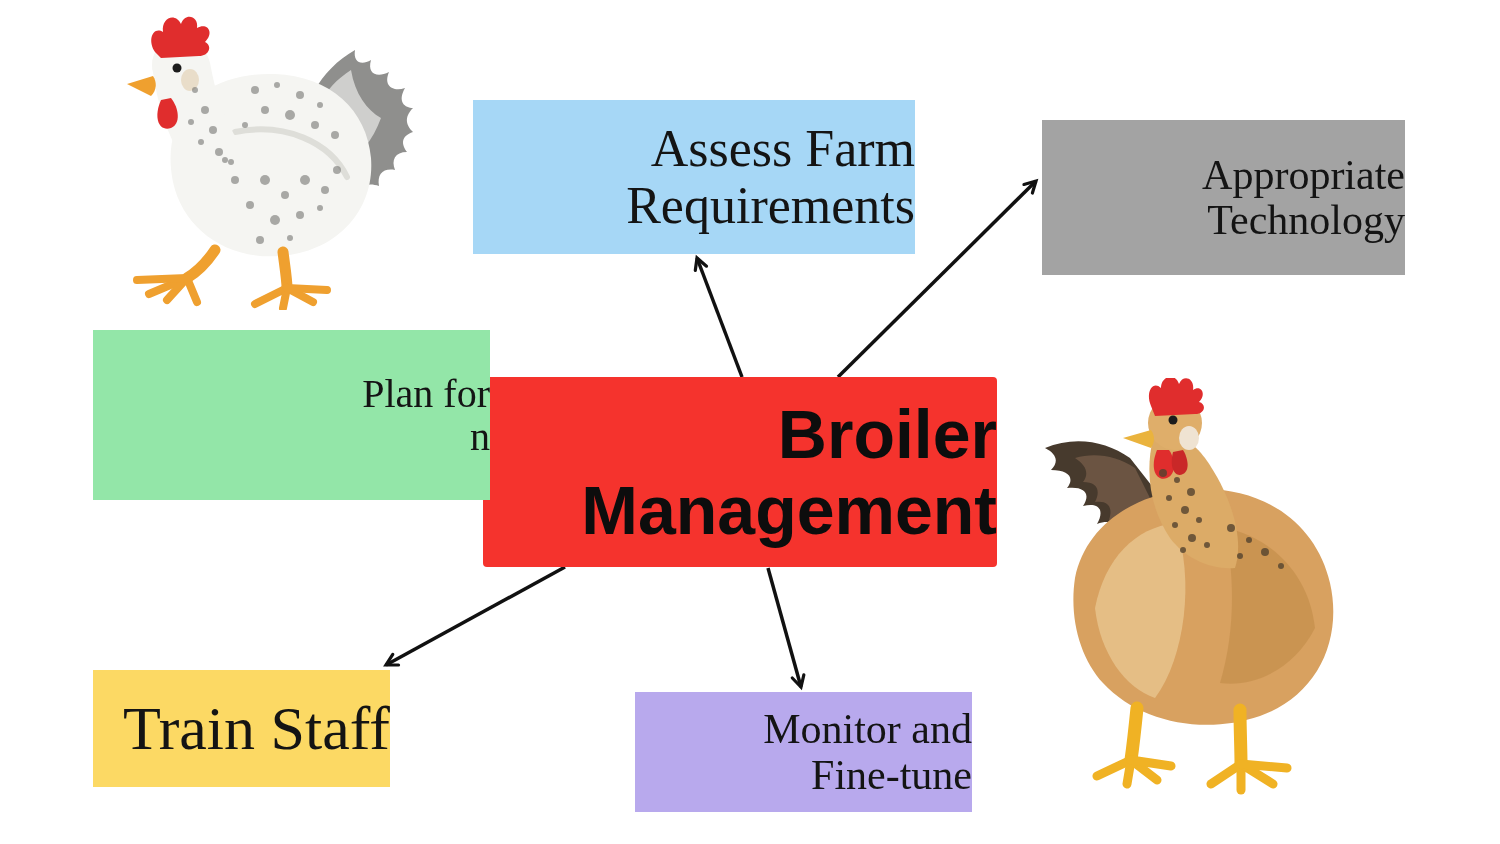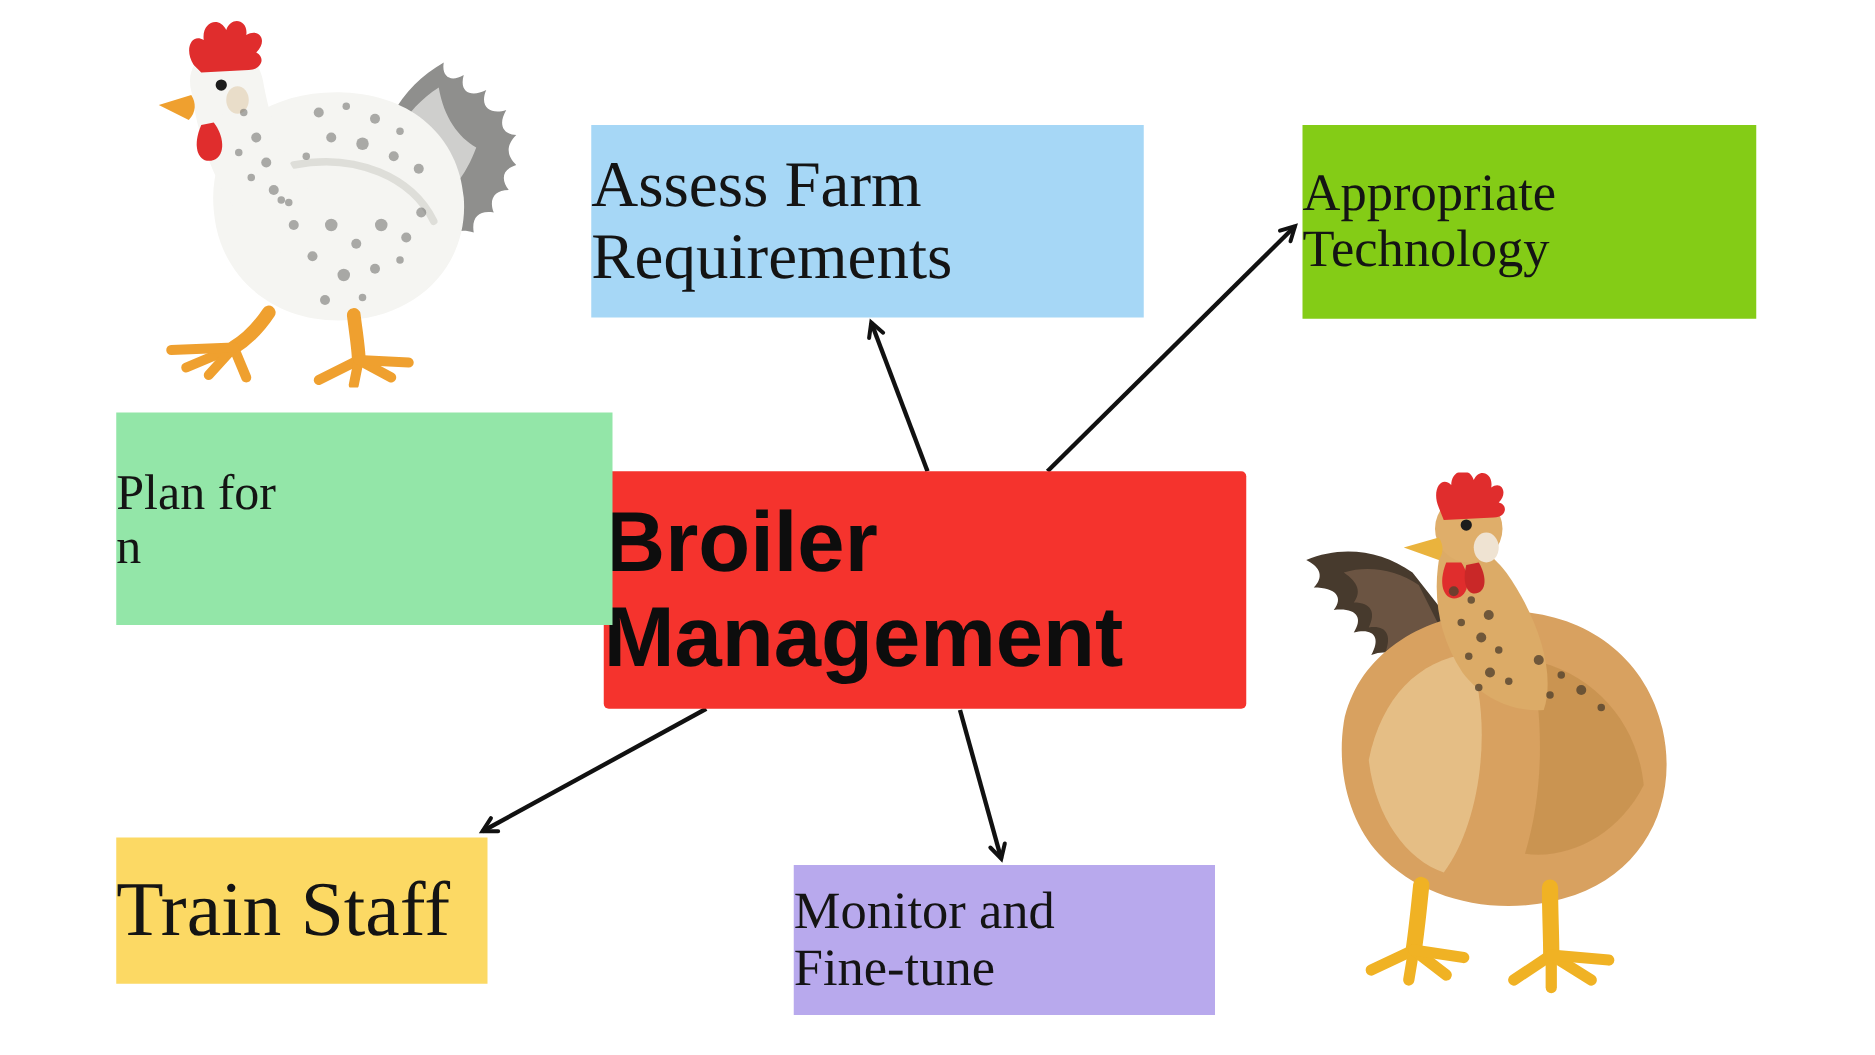--- a/index.html
+++ b/index.html
@@ -1,19 +1,19 @@
 <!DOCTYPE html>
 <html><head>
 <meta charset="utf-8">
 <style>
   html,body{margin:0;padding:0;}
   body{background:#ffffff;font-family:"Liberation Serif", serif;}
   .canvas{position:relative;width:1500px;height:844px;background:#ffffff;overflow:hidden;}
   .arrows{position:absolute;left:0;top:0;width:1500px;height:844px;z-index:2;}
-  .node{position:absolute;display:flex;flex-direction:column;align-items:flex-start;justify-content:center;
+  .node{position:absolute;display:flex;flex-direction:column;align-items:flex-end;justify-content:center;
         text-align:center;color:#141414;z-index:3;}
   .node .tline{display:block;}
   .node-center{left:483px;top:377px;width:514px;height:190px;border-radius:4px;
         font-family:"Liberation Sans", sans-serif;font-weight:700;font-size:68px;line-height:1.12;color:#0d0d0d;}
   .node-assess{left:473px;top:100px;width:442px;height:154px;font-size:52px;line-height:1.1;}
   .node-tech{left:1042px;top:100px;width:363px;height:155px;font-size:42px;line-height:1.06;}
   .node-plan{left:93px;top:330px;width:397px;height:170px;font-size:40px;line-height:1.08;}
   .node-train{left:93px;top:670px;width:297px;height:117px;font-size:62px;line-height:1.1;}
   .node-monitor{left:635px;top:692px;width:337px;height:120px;font-size:42px;line-height:1.1;}
   .hen{position:absolute;z-index:1;}
@@ -41,21 +41,21 @@
   <div class="node node-center" style="background-color: rgb(245, 51, 45);">
     <span class="tline">Broiler</span>
     <span class="tline">Management</span>
   </div>
 
   <div class="node node-assess" style="background-color: rgb(166, 215, 246);">
     <span class="tline">Assess Farm</span>
     <span class="tline">Requirements</span>
   </div>
 
-  <div class="node node-tech" style="background-color: #84cc16;">
+  <div class="node node-tech" style="background-color: #a3a3a3; margin-top: 20px;">
     <span class="tline">Appropriate</span>
     <span class="tline">Technology</span>
   </div>
 
   <div class="node node-plan" style="background-color: rgb(147, 230, 168);">
     <span class="tline">Plan for</span>
     <span class="tline">n</span>
   </div>
 
   <div class="node node-train" style="background-color: rgb(252, 217, 100);">

